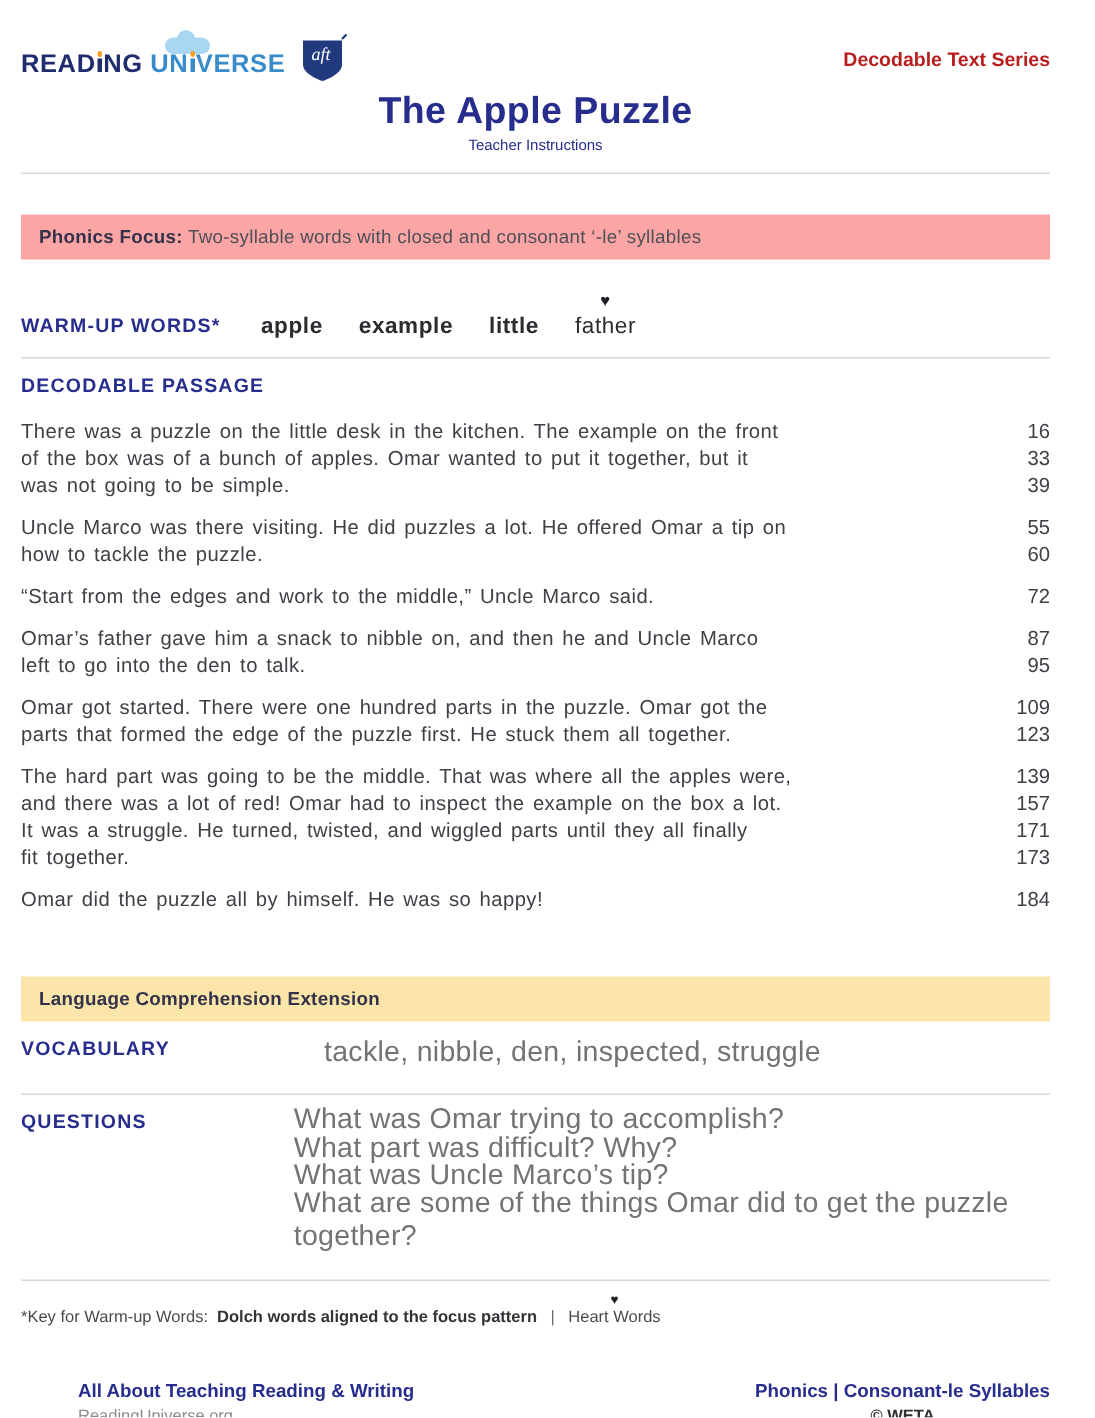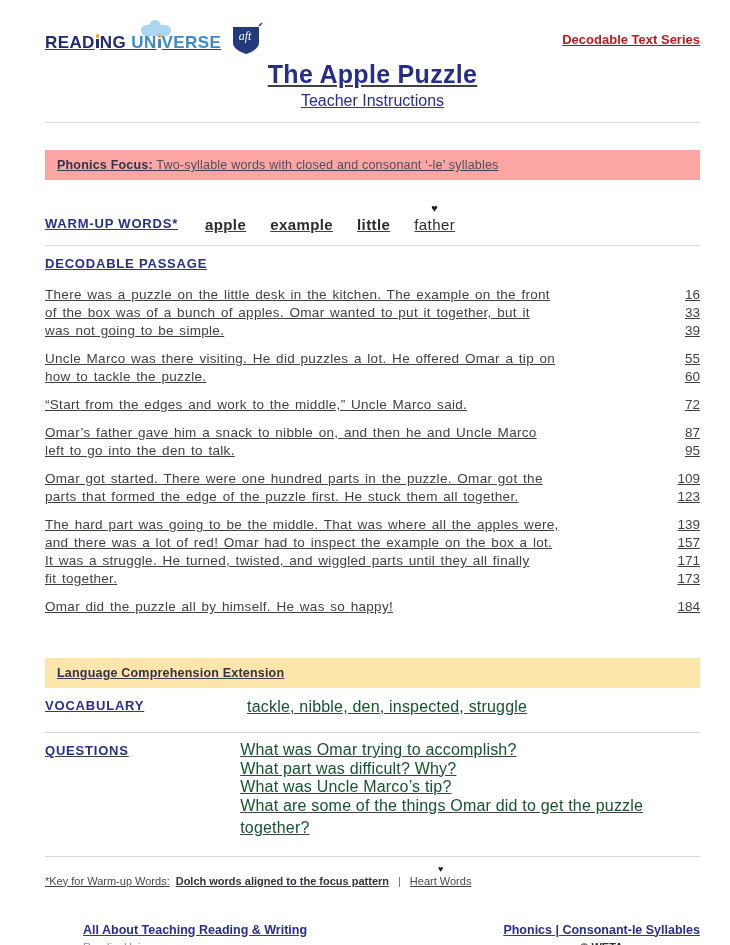--- a/index.html
+++ b/index.html
@@ -3,43 +3,42 @@
 <meta charset="utf-8">
 <style>
   * { margin: 0; padding: 0; box-sizing: border-box; }
   html, body { background: #ffffff; }
   body { font-family: "Liberation Sans", sans-serif; color: #3f3f46; }
   .page {
     position: relative;
     width: 730px; height: 945px;
     margin: 0 auto;
     background: #ffffff;
-    padding: 22px 30px 0 45px;
+    padding: 22px 30px 0 14px;
     overflow: hidden;
-    text-decoration: underline;
   }
 
   
   .header-row { display: flex; justify-content: space-between; align-items: flex-start; }
   .logo-wrap { display: flex; align-items: center; gap: 8px; height: 36px; }
   .logo-text { position: relative; font-weight: bold; font-size: 17px; letter-spacing: .4px; white-space: nowrap; padding-top: 6px; }
   .logo-cloud { position: absolute; top: -2px; left: 96px; width: 30px; height: 11px; background: #a9d6f2; border-radius: 8px; }
   .logo-cloud:before { content: ""; position: absolute; left: 8px; top: -5px; width: 12px; height: 12px; background: #a9d6f2; border-radius: 50%; }
   .lg-navy { color: #1f2d6e; }
   .lg-blue { color: #3a8bc9; }
   .logo-i { display: inline-block; position: relative; width: 5px; height: 14px; vertical-align: baseline; }
   .logo-i .stem { position: absolute; left: 1px; bottom: 0; width: 3px; height: 9px; }
   .logo-i.navy .stem { background: #1f2d6e; }
   .logo-i.blue .stem { background: #3a8bc9; }
   .logo-i .dot { position: absolute; left: 1px; top: 0px; width: 3.5px; height: 3.5px; border-radius: 50%; background: #f5a01e; }
   .aft-shield { position: relative; margin-top: 2px; }
   .series-label { margin-top: 10px; font-size: 13px; font-weight: bold; color: #b91c1c; }
 
   .title { text-align: center; margin-top: 2px; font-size: 25px; font-weight: bold; color: #272d8c; letter-spacing: .3px; }
-  .subtitle { text-align: center; margin-top: 3px; font-size: 16px; color: #272d8c; }
+  .subtitle { text-align: center; margin-top: 3px; font-size: 10px; color: #272d8c; }
 
   .rule { border: none; border-top: 1px solid #d9d9d9; margin-top: 12px; }
 
   
   .focus-bar { margin-top: 27px; background: #fca5a5; padding: 8px 12px; font-size: 12.5px; color: #4e4e58; letter-spacing: .2px; }
   .focus-bar b { color: #32324a; }
   .ext-bar { margin-top: 42px; background: #fce5a8; padding: 8px 12px; font-size: 12.5px; font-weight: bold; color: #32324a; letter-spacing: .2px; }
 
   
   .warmup-row { margin-top: 22px; display: flex; align-items: flex-end; }
@@ -54,21 +53,21 @@
   .passage-label { margin-top: 10px; }
   .passage { margin-top: 15px; font-size: 13.5px; line-height: 18px; letter-spacing: .3px; word-spacing: 1.5px; color: #3f3f46; }
   .pgraph { margin-bottom: 10px; }
   .pline { display: flex; justify-content: space-between; }
   .ptext { max-width: 610px; }
   .pcount { min-width: 40px; text-align: right; letter-spacing: 0; word-spacing: 0; }
 
   
   .ext-row { display: flex; margin-top: 10px; gap: 12px; }
   .ext-row .sec-label { width: 190px; }
-  .ext-value { font-size: 16px; color: #14532d; letter-spacing: .2px; }
+  .ext-value { font-size: 19px; color: #737373; letter-spacing: .2px; }
   .q-list .ext-value { line-height: 22.5px; margin-top: -4px; }
   .rule.mid { margin-top: 16px; }
 
   
   .key-row { margin-top: 2px; padding-top: 16px; font-size: 11px; color: #4a4a4a; display: flex; align-items: flex-end; gap: 6px; }
   .key-bold { font-weight: bold; color: #333338; }
   .key-sep { color: #6a6a6a; padding: 0 3px; }
   .key-heart-word { position: relative; }
   .key-heart-word .heart { position: absolute; top: -11px; left: 50%; transform: translateX(-50%); font-size: 9px; color: #1c1c22; }
 

